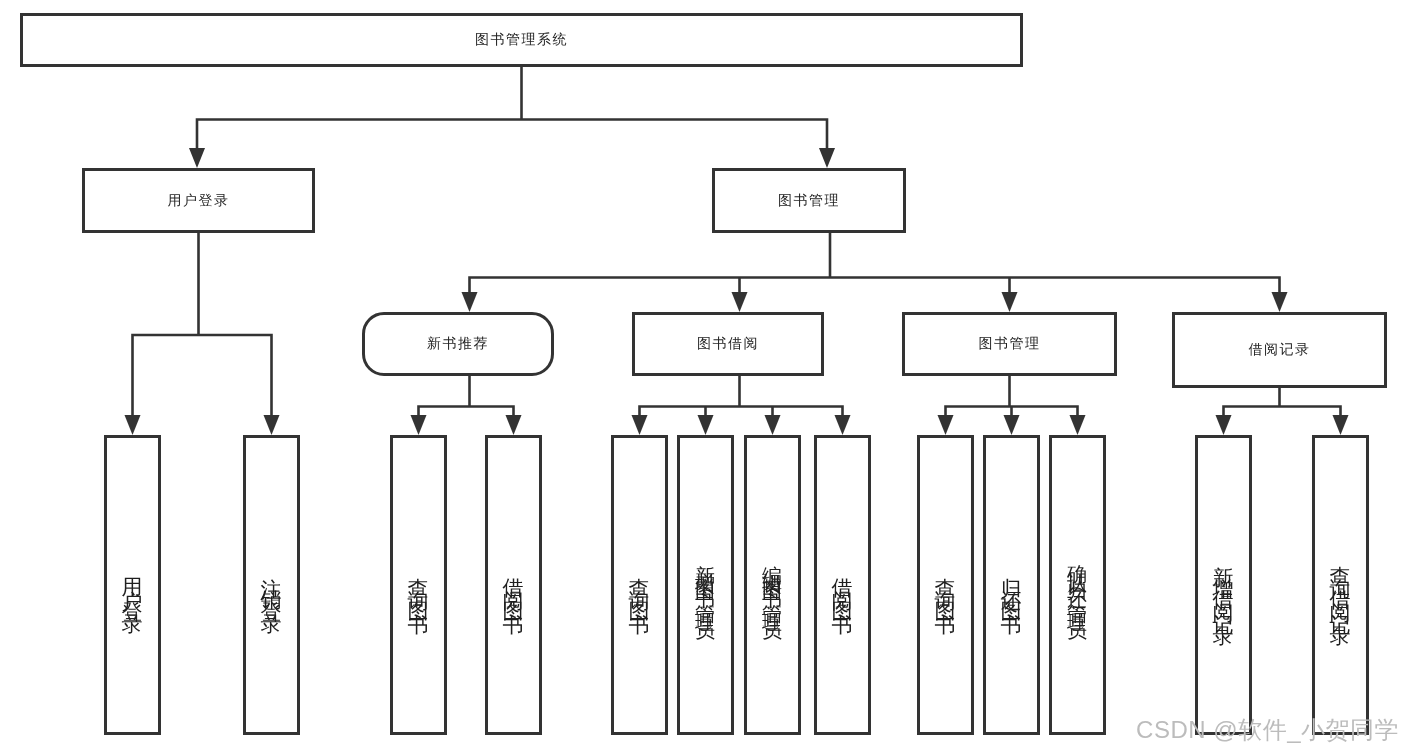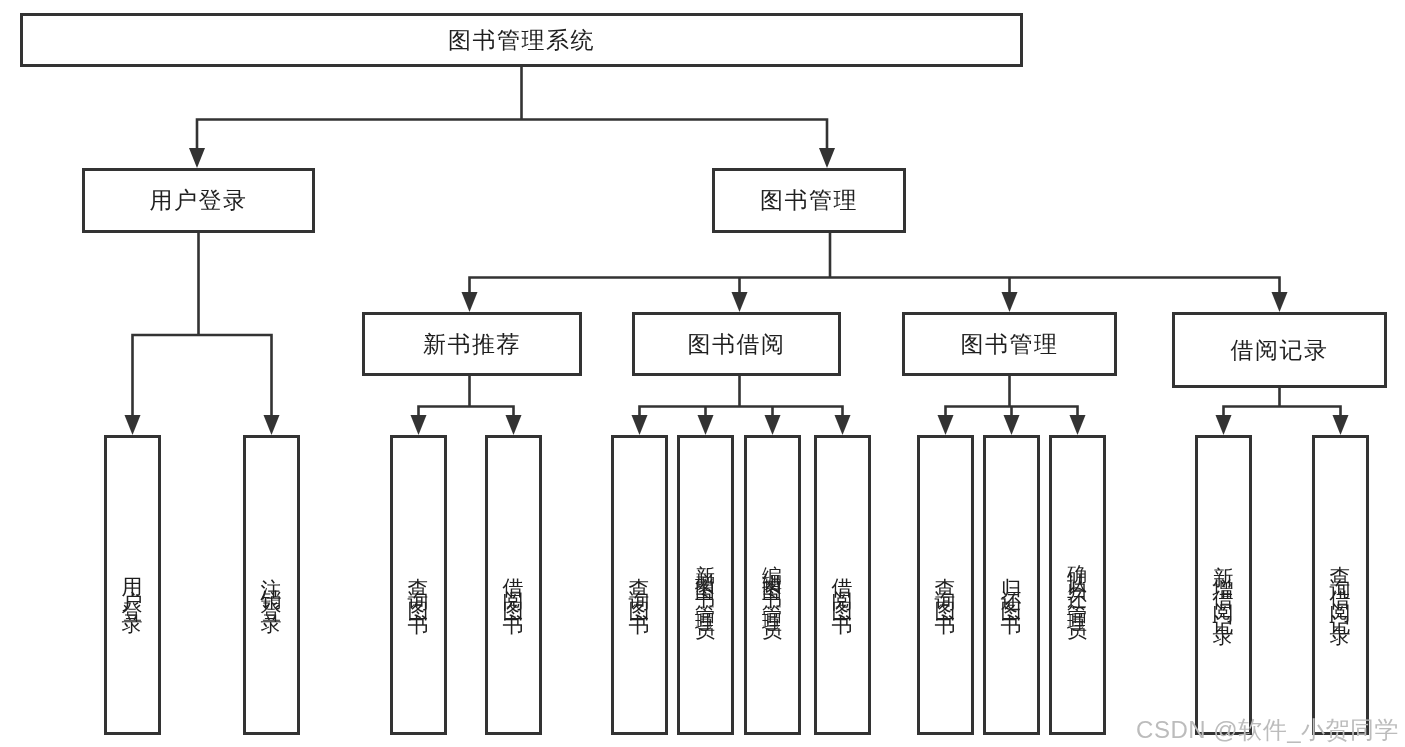--- a/index.html
+++ b/index.html
@@ -32,21 +32,21 @@
   .box {
     position: absolute;
     box-sizing: border-box;
     border: 3px solid var(--line, #333333);
     background: var(--background, #ffffff);
     display: flex;
     align-items: center;
     justify-content: center;
   }
   .hbox .label {
-    font-size: 23px;
+    font-size: 14px;
     color: var(--ink, #1f1f1f);
     letter-spacing: 1.5px;
     white-space: nowrap;
   }
   .vbox .label {
     writing-mode: vertical-rl;
     text-orientation: mixed;
     font-size: 21px;
     letter-spacing: 12px;
     color: var(--ink, #1f1f1f);
@@ -138,24 +138,24 @@
     <span class="label">图书管理系统</span>
   </div>
 
   <div class="box hbox" style="left:82px; top:168px; width:233px; height:65px;">
     <span class="label">用户登录</span>
   </div>
   <div class="box hbox" style="left:712px; top:168px; width:194px; height:65px;">
     <span class="label">图书管理</span>
   </div>
 
-  <div class="box hbox" style="left:362px; top:312px; width:220px; height:64px;">
+  <div class="box hbox" style="left:362px; top:312px; width:192px; height:64px;border-radius:22px;">
     <span class="label">新书推荐</span>
   </div>
-  <div class="box hbox" style="left:632px; top:312px; width:209px; height:64px;">
+  <div class="box hbox" style="left:632px; top:312px; width:192px; height:64px;">
     <span class="label">图书借阅</span>
   </div>
   <div class="box hbox" style="left:902px; top:312px; width:215px; height:64px;">
     <span class="label">图书管理</span>
   </div>
   <div class="box hbox" style="left:1172px; top:312px; width:215px; height:76px;">
     <span class="label">借阅记录</span>
   </div>
 
   <div class="box vbox" style="left:104px; top:435px; width:57px; height:300px;">

